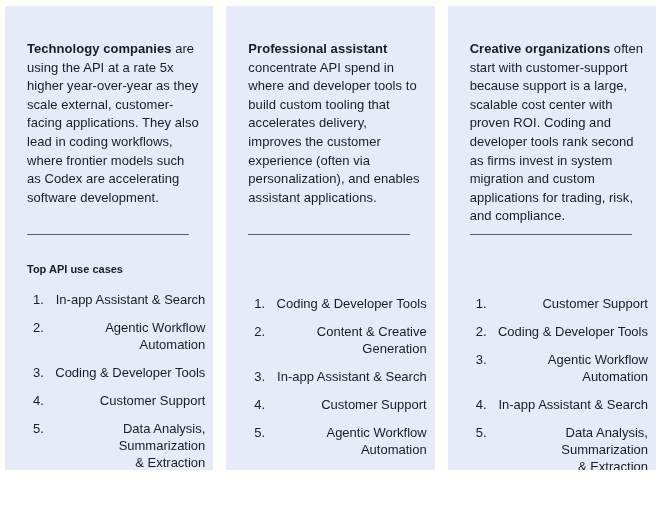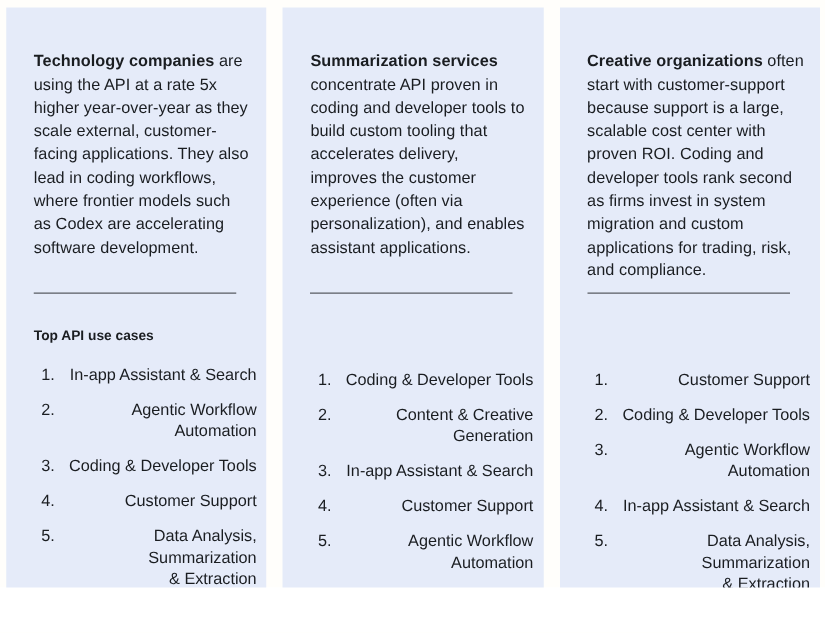--- a/index.html
+++ b/index.html
@@ -93,21 +93,21 @@
 Automation</span></li>
       <li><span class="uc-text">Coding &amp; Developer Tools</span></li>
       <li><span class="uc-text">Customer Support</span></li>
       <li><span class="uc-text">Data Analysis,
 Summarization
 &amp; Extraction</span></li>
     </ol>
   </section>
 
   <section class="card">
-    <p class="intro"><strong>Summarization services</strong><span> concentrate API proven in coding and developer tools to build custom tooling that accelerates delivery, improves the customer experience (often via personalization), and enables assistant applications.</span></p>
+    <p class="intro"><strong>Professional assistant</strong><span> concentrate API spend in where and developer tools to build custom tooling that accelerates delivery, improves the customer experience (often via personalization), and enables assistant applications.</span></p>
     <hr class="rule">
     <ol class="use-cases">
       <li><span class="uc-text">Coding &amp; Developer Tools</span></li>
       <li><span class="uc-text">Content &amp; Creative
 Generation</span></li>
       <li><span class="uc-text">In-app Assistant &amp; Search</span></li>
       <li><span class="uc-text">Customer Support</span></li>
       <li><span class="uc-text">Agentic Workflow
 Automation</span></li>
     </ol>

